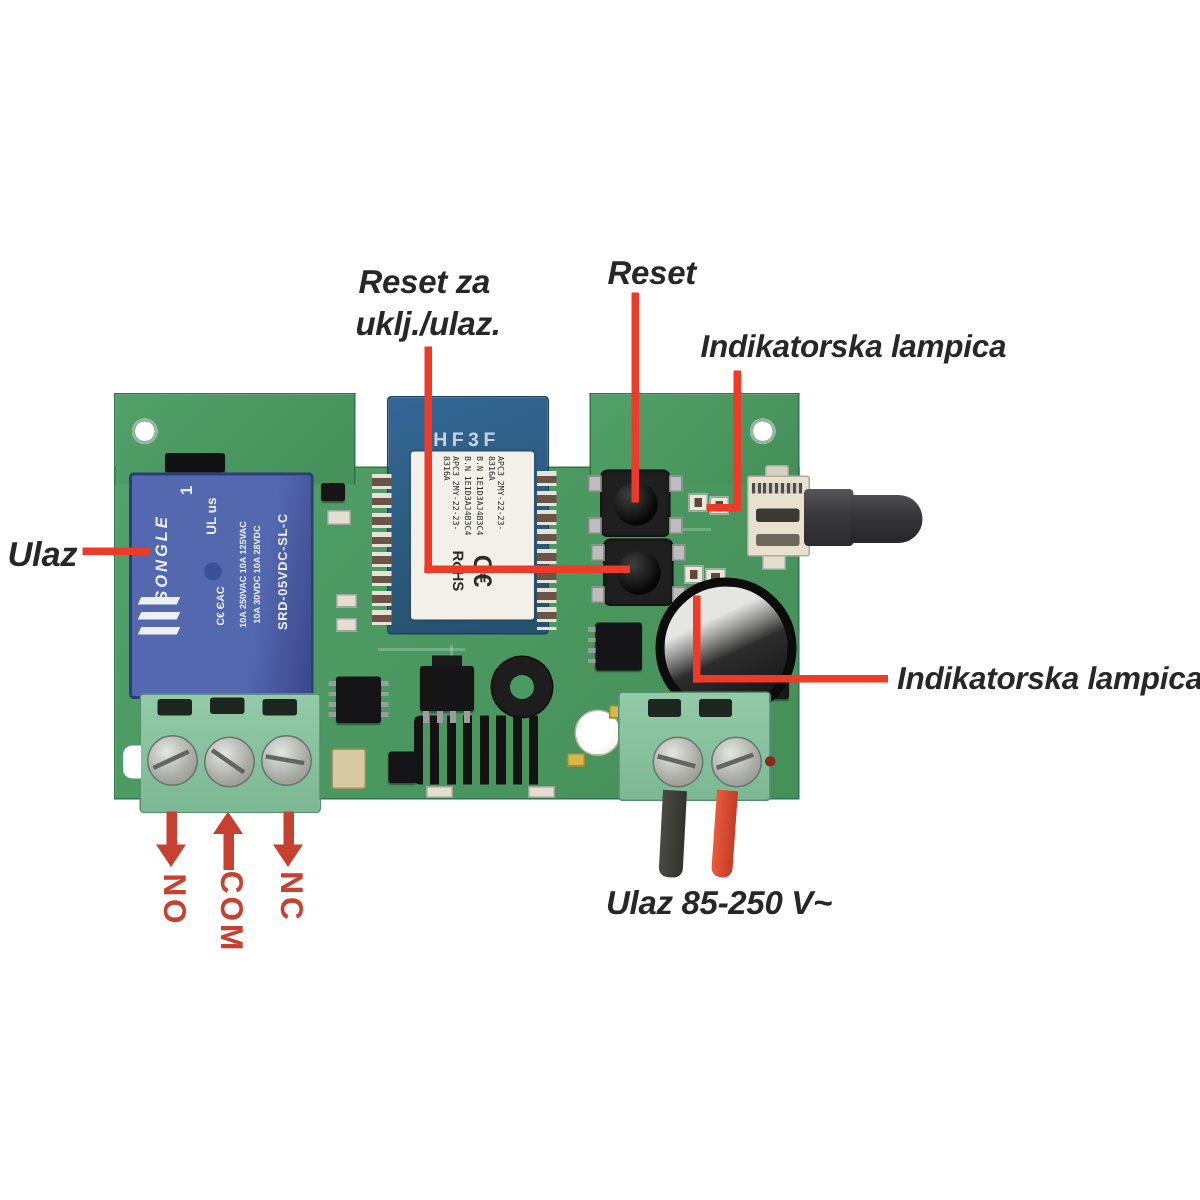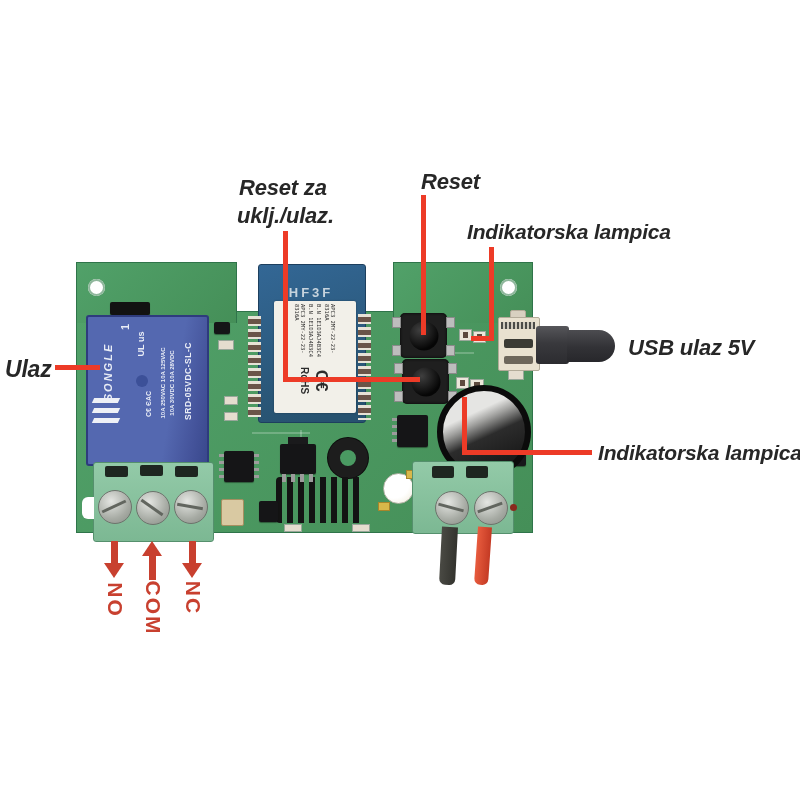--- a/index.html
+++ b/index.html
@@ -204,25 +204,25 @@
   <div class="rline" style="left:283px;top:377px;width:137px;height:5px;"></div>
   <div class="rline" style="left:421px;top:195px;width:5px;height:140px;"></div>
   <div class="rline" style="left:489px;top:247px;width:5px;height:93px;"></div>
   <div class="rline" style="left:471px;top:336px;width:23px;height:5px;"></div>
   <div class="rline" style="left:462px;top:397px;width:5px;height:58px;"></div>
   <div class="rline" style="left:462px;top:450px;width:130px;height:5px;"></div>
   <div class="rline" style="left:55px;top:365px;width:45px;height:5px;"></div>
 
   <div class="lbl" style="left:239px;top:175px;">Reset za</div>
   <div class="lbl" style="left:237px;top:203px;">uklj./ulaz.</div>
-  <div class="lbl" style="left:421px;top:169px;text-align:center;">Reset</div>
+  <div class="lbl" style="left:405px;top:169px;text-align:center;">Reset</div>
   <div class="lbl small" style="left:467px;top:220px;">Indikatorska lampica</div>
-  <div class="lbl" style="left:628px;top:335px;">USB ulaz 5V</div>
   <div class="lbl small" style="left:598px;top:441px;">Indikatorska lampica</div>
   <div class="lbl" style="left:5px;top:356px;font-size:23px;">Ulaz</div>
+  <div class="lbl" style="left:404px;top:589px;">Ulaz 85-250 V~</div>
 
   <div class="shaft" style="left:111px;top:541px;width:7px;height:23px;"></div>
   <div class="head down" style="left:104px;top:563px;"></div>
   <div class="head up" style="left:142px;top:541px;"></div>
   <div class="shaft" style="left:149px;top:556px;width:7px;height:24px;"></div>
   <div class="shaft" style="left:189px;top:541px;width:7px;height:23px;"></div>
   <div class="head down" style="left:182px;top:563px;"></div>
 
   <div class="tlbl" style="left:115px;top:600px;">NO</div>
   <div class="tlbl" style="left:153px;top:608px;">COM</div>

